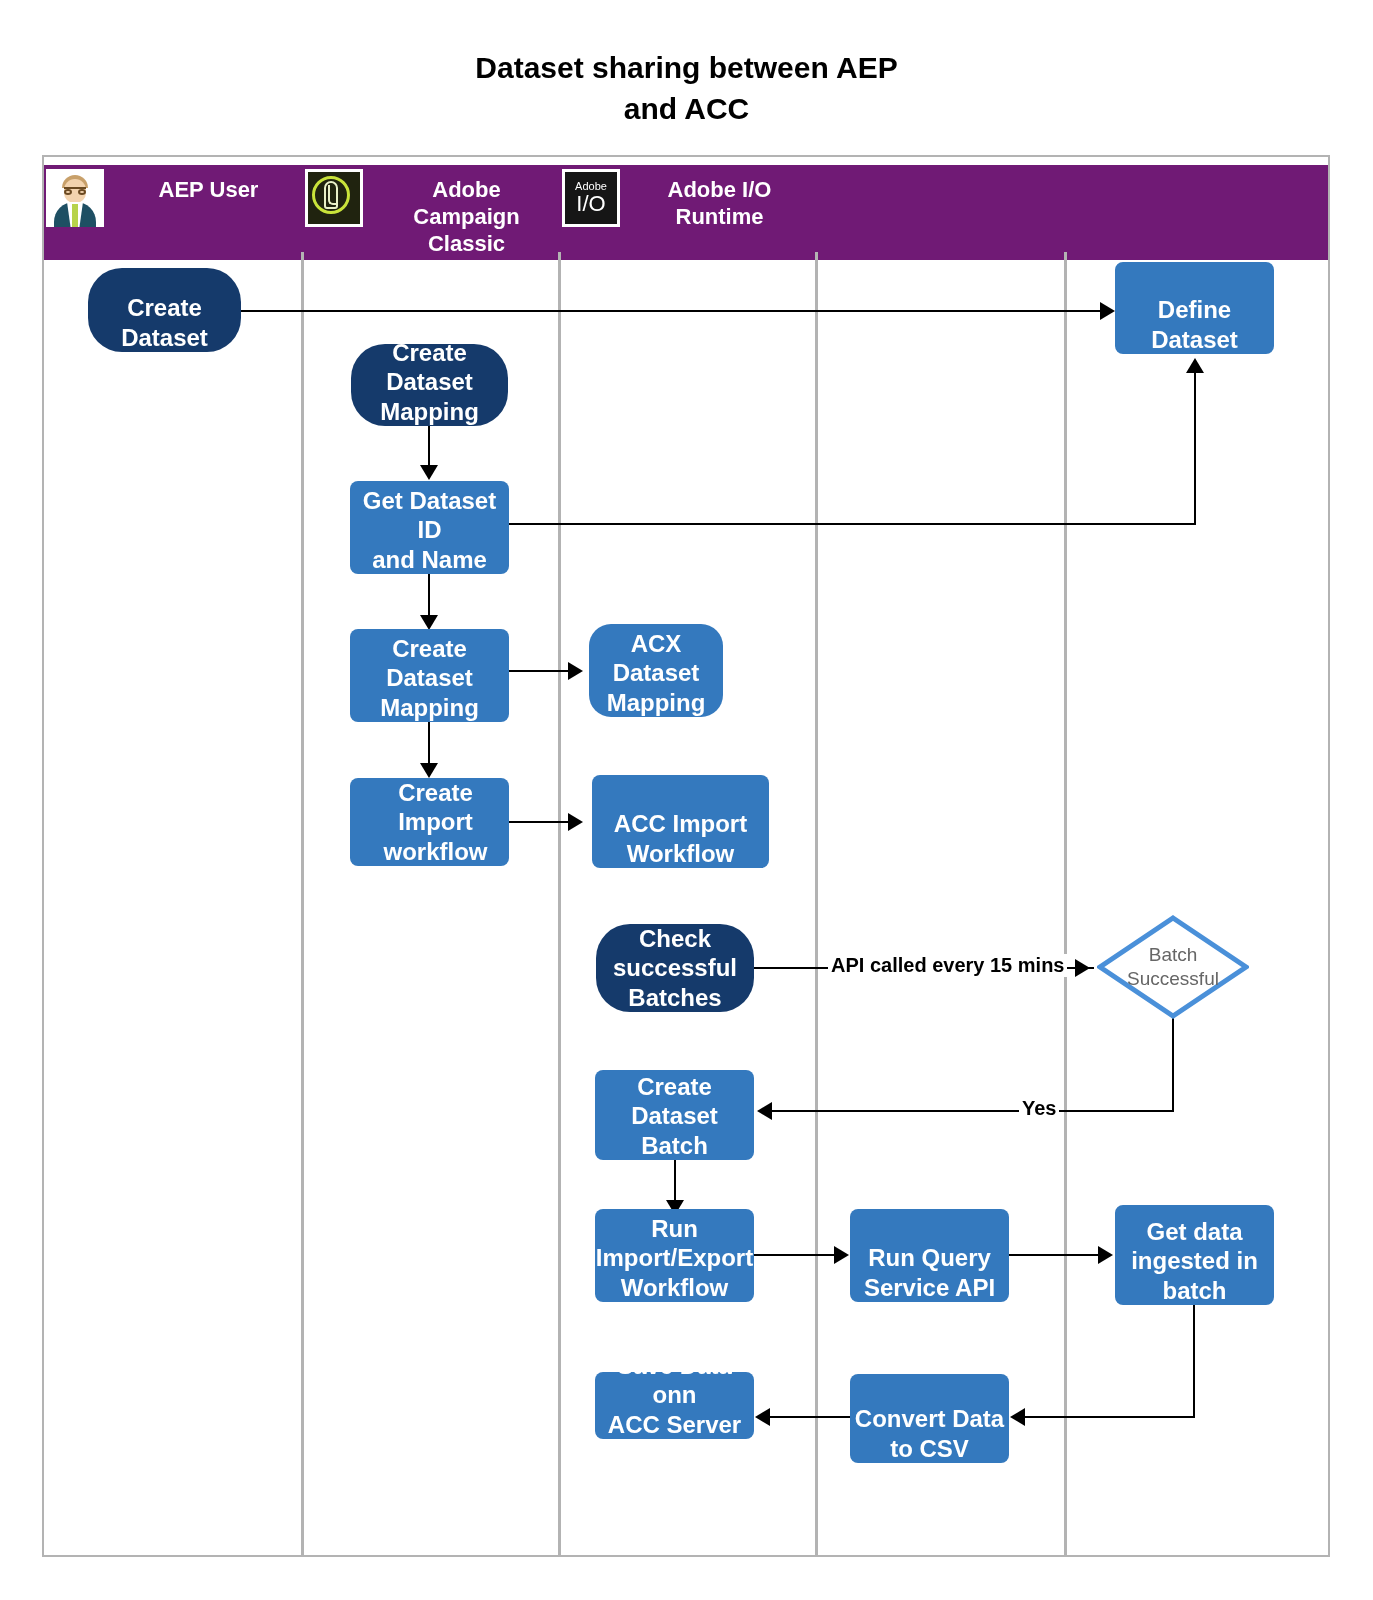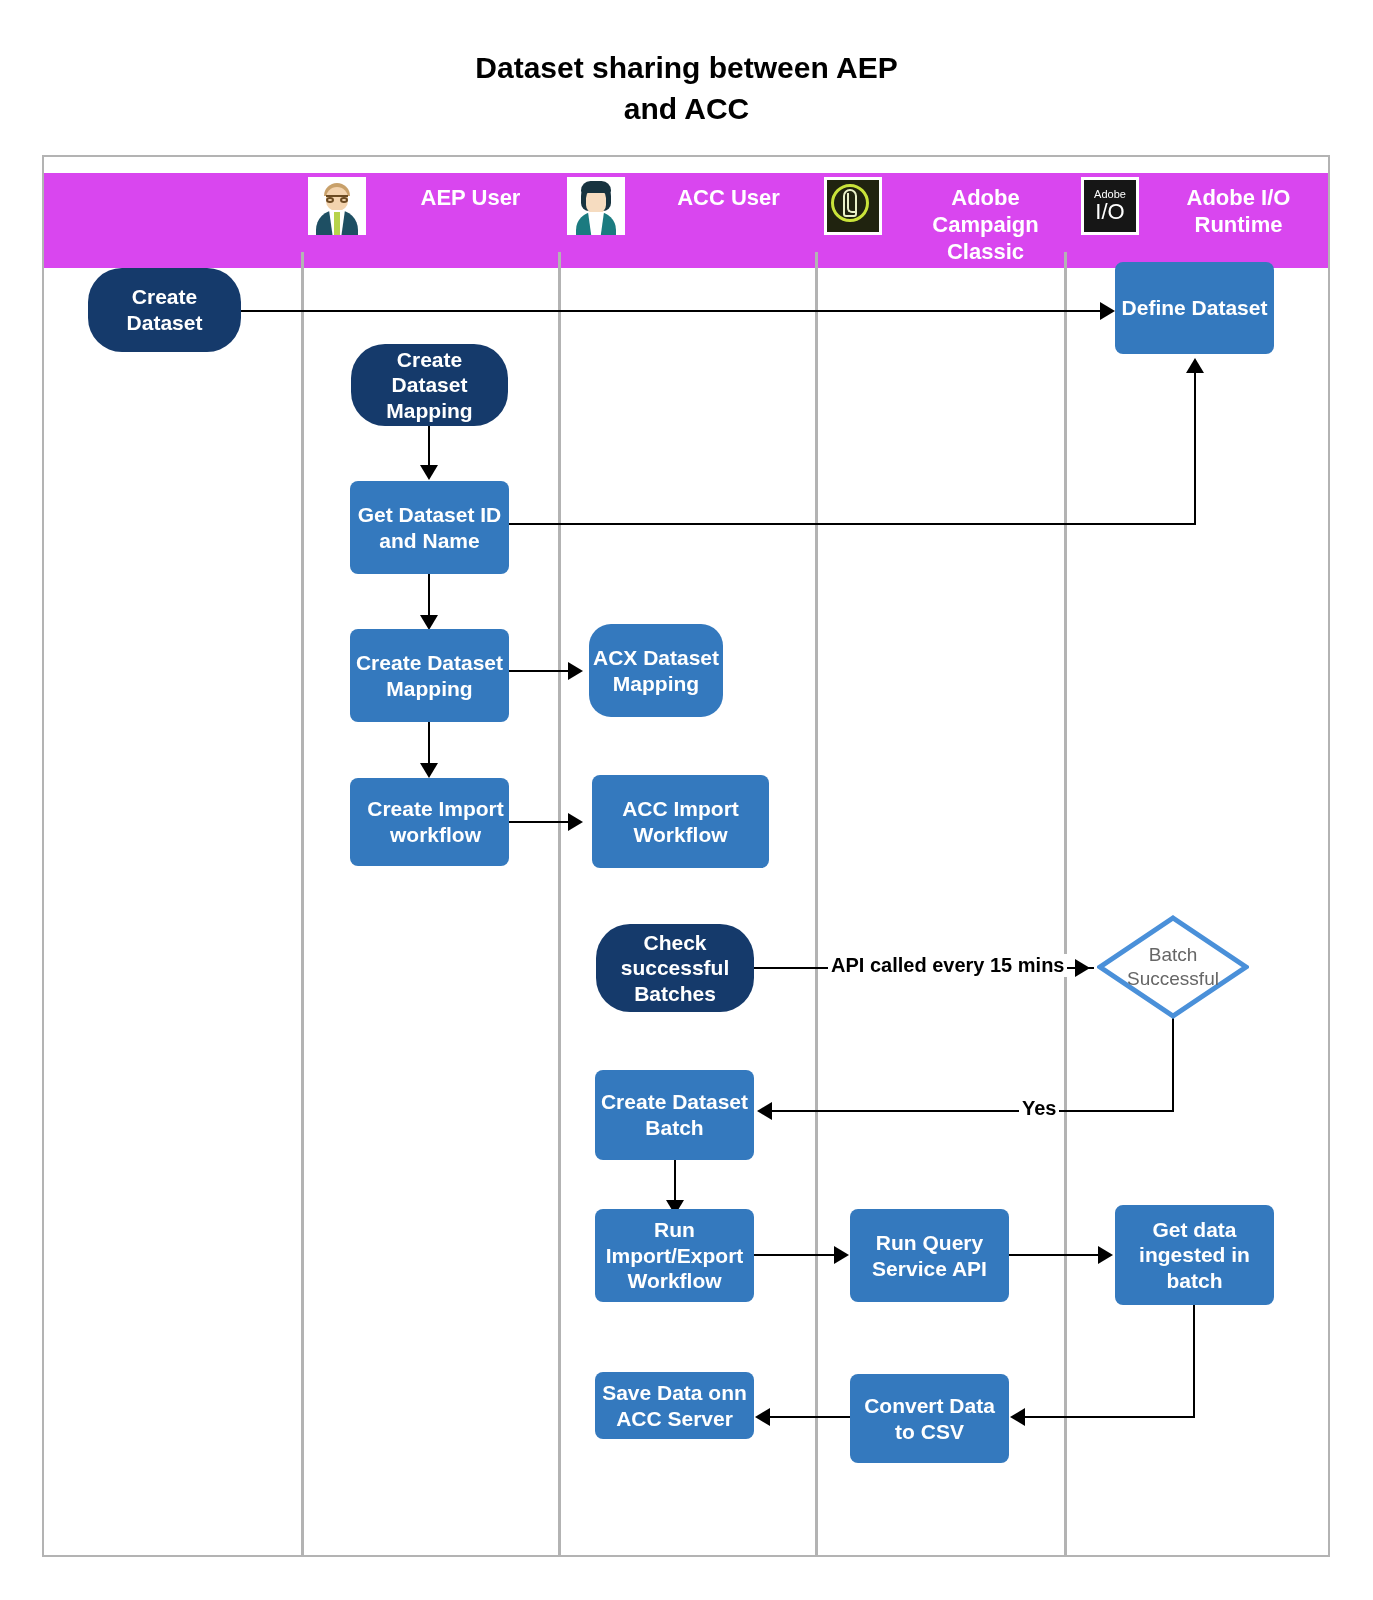--- a/index.html
+++ b/index.html
@@ -37,27 +37,26 @@
     width: 1288px;
     height: 1402px;
     border: 2px solid #b3b3b3;
     box-sizing: border-box;
     background: #ffffff;
   }
 
   #lane-header-bar {
     position: absolute;
     left: 0;
-    top: 16px;
+    top: 8px;
     width: 100%;
     height: 95px;
-    background: #d946ef;
+    background: #701a75;
     display: flex;
     box-sizing: border-box;
-    justify-content: flex-end;
   }
 
   .lane-header {
     display: flex;
     align-items: flex-start;
     box-sizing: border-box;
     padding-top: 4px;
   }
   .lane-header .lane-icon {
     width: 58px;
@@ -120,26 +119,26 @@
   .aio-bottom { color:#ffffff; font-size:22px; font-weight:500; line-height:1.05; }
 
   
   .aep-logo { position:absolute; left:4px; top:4px; width:50px; height:50px; background:#ffffff; border-radius:10px; }
 
   
   .node {
     position: absolute;
     box-sizing: border-box;
     display: flex;
-    align-items: center;
+    align-items: flex-end;
     justify-content: center;
     text-align: center;
     color: #ffffff;
     font-weight: bold;
-    font-size: 21px;
+    font-size: 24px;
     line-height: 1.22;
     white-space: pre-line;
     z-index: 5;
   }
   .node.terminator {
     background: #153a6b;
     border-radius: 34px;
   }
   .node.process {
     background: #3479be;
@@ -207,30 +206,20 @@
         <div class="aepuser-hair"></div>
         <div class="aepuser-face"></div>
         <div class="aepuser-glasses"></div>
         <div class="aepuser-suit"></div>
         <div class="aepuser-shirt"></div>
         <div class="aepuser-tie"></div>
       </div>
       <div class="lane-title">AEP User</div>
     </div>
 
-    <div class="lane-header" style="width:257px;">
-      <div class="lane-icon">
-        <div class="accuser-hair"></div>
-        <div class="accuser-face"></div>
-        <div class="accuser-fringe"></div>
-        <div class="accuser-body"></div>
-        <div class="accuser-collar"></div>
-      </div>
-      <div class="lane-title">ACC User</div>
-    </div>
 
     <div class="lane-header" style="width:257px;">
       <div class="lane-icon">
         <div class="acc-logo"></div>
         <div class="acc-ring"></div>
         <div class="acc-glyph"></div>
         <div class="acc-glyph2"></div>
       </div>
       <div class="lane-title">Adobe
 Campaign

